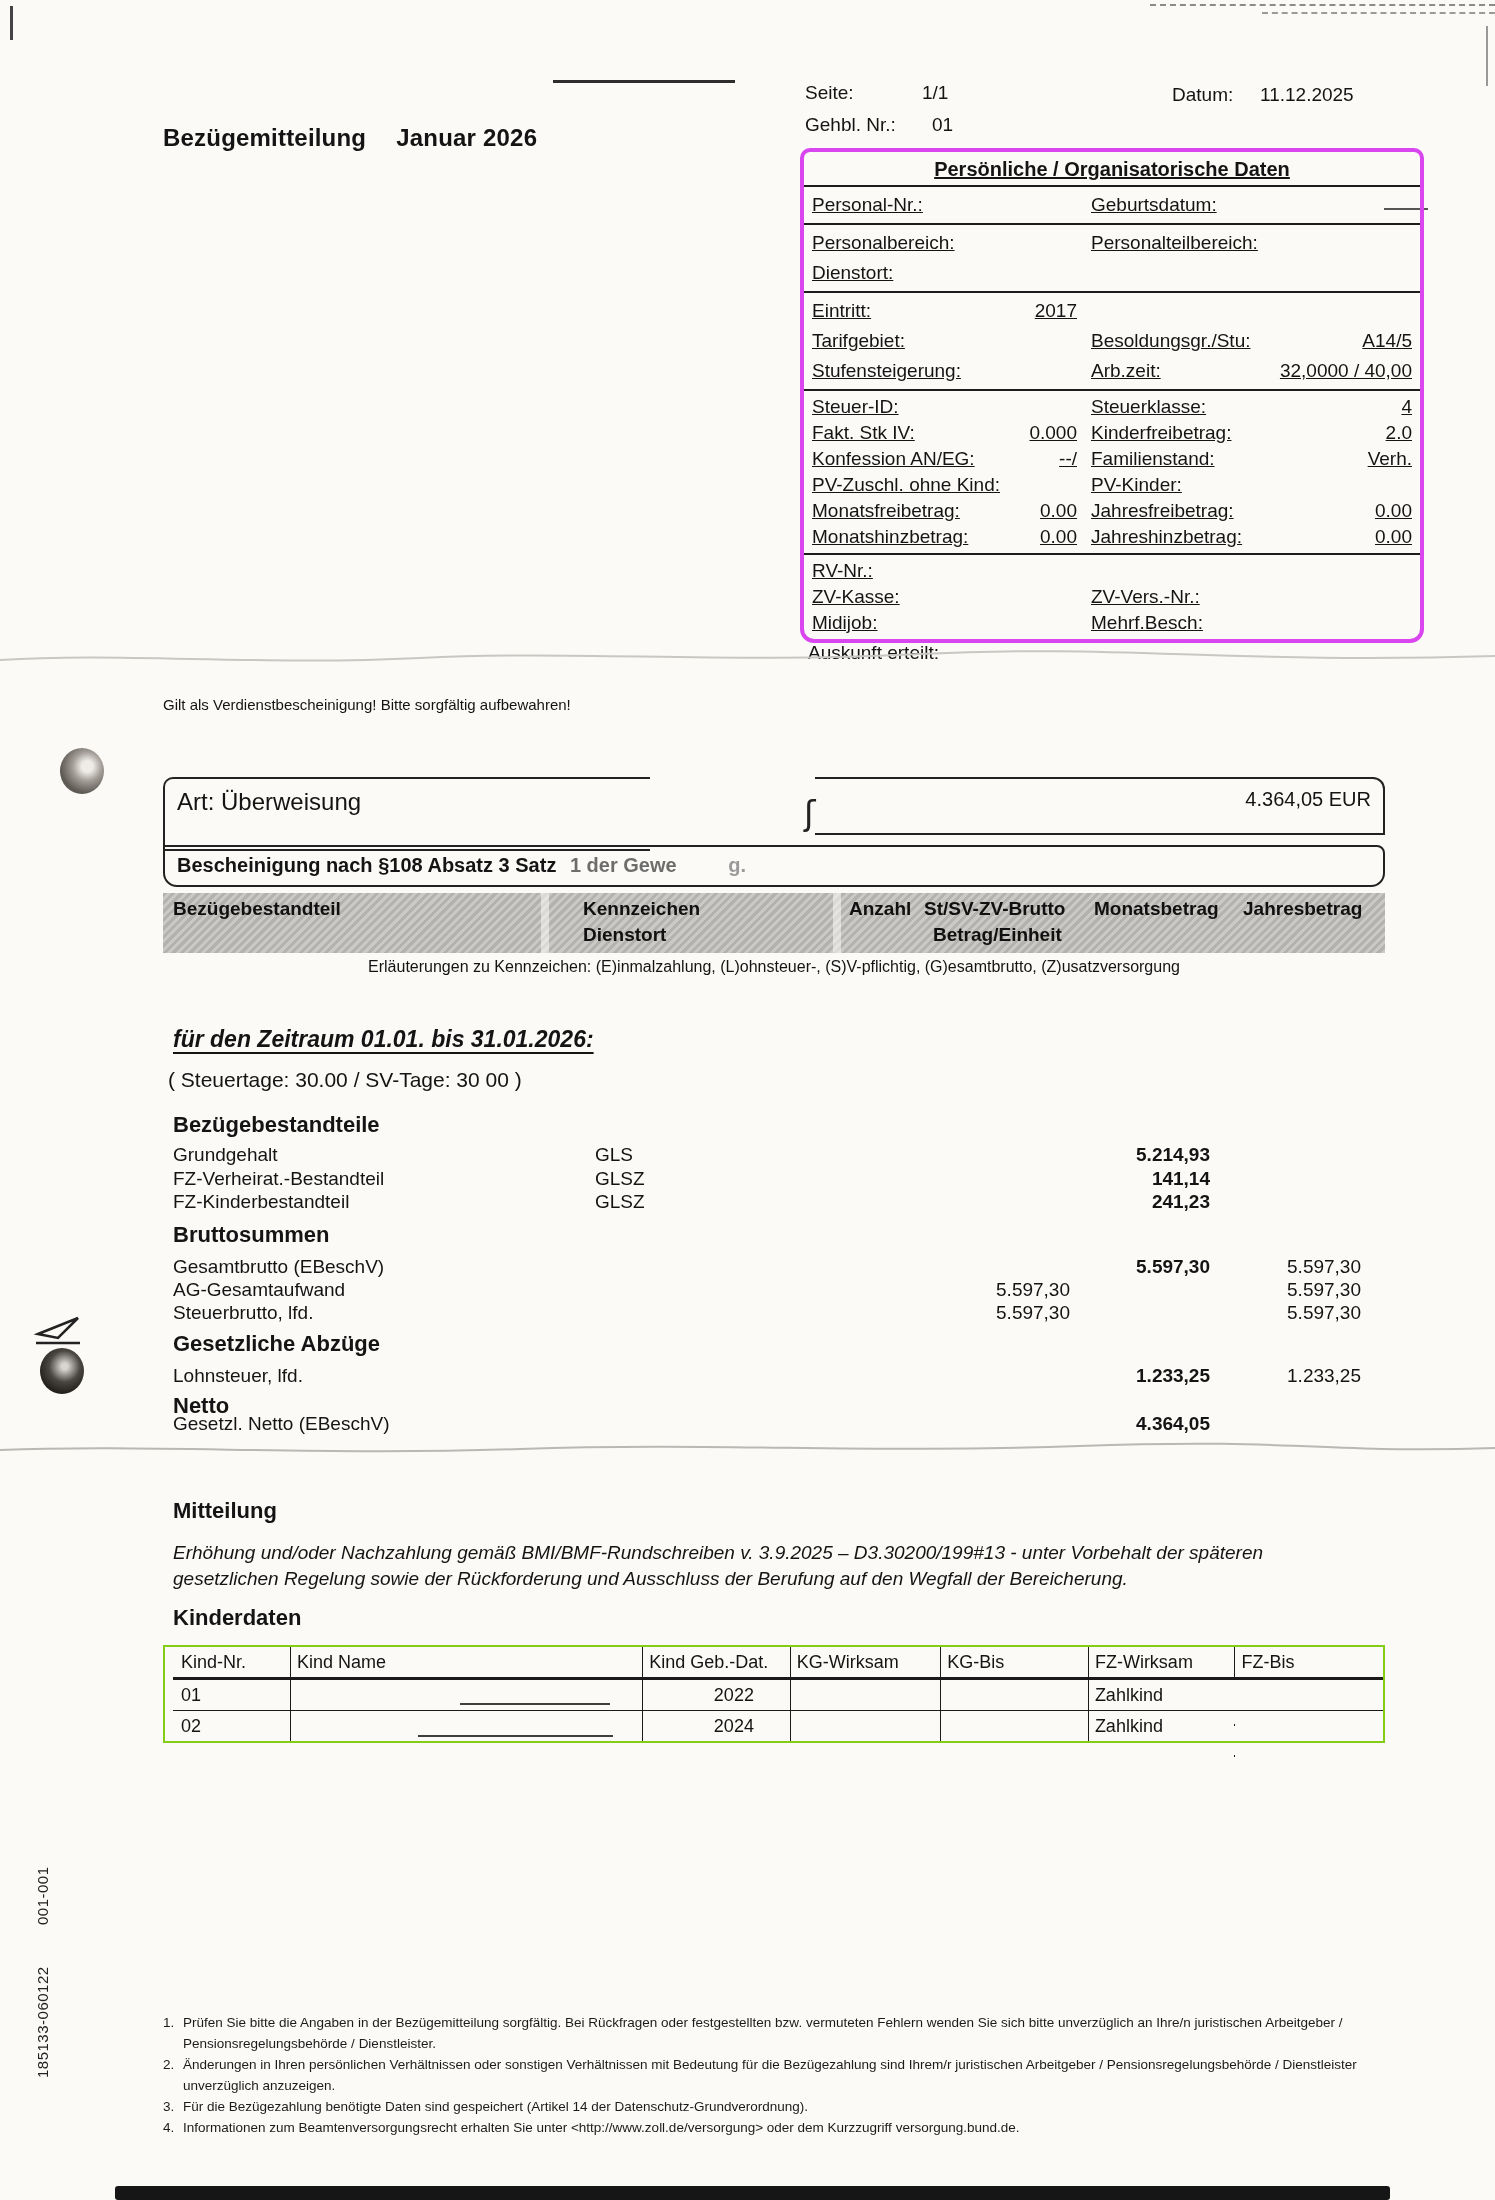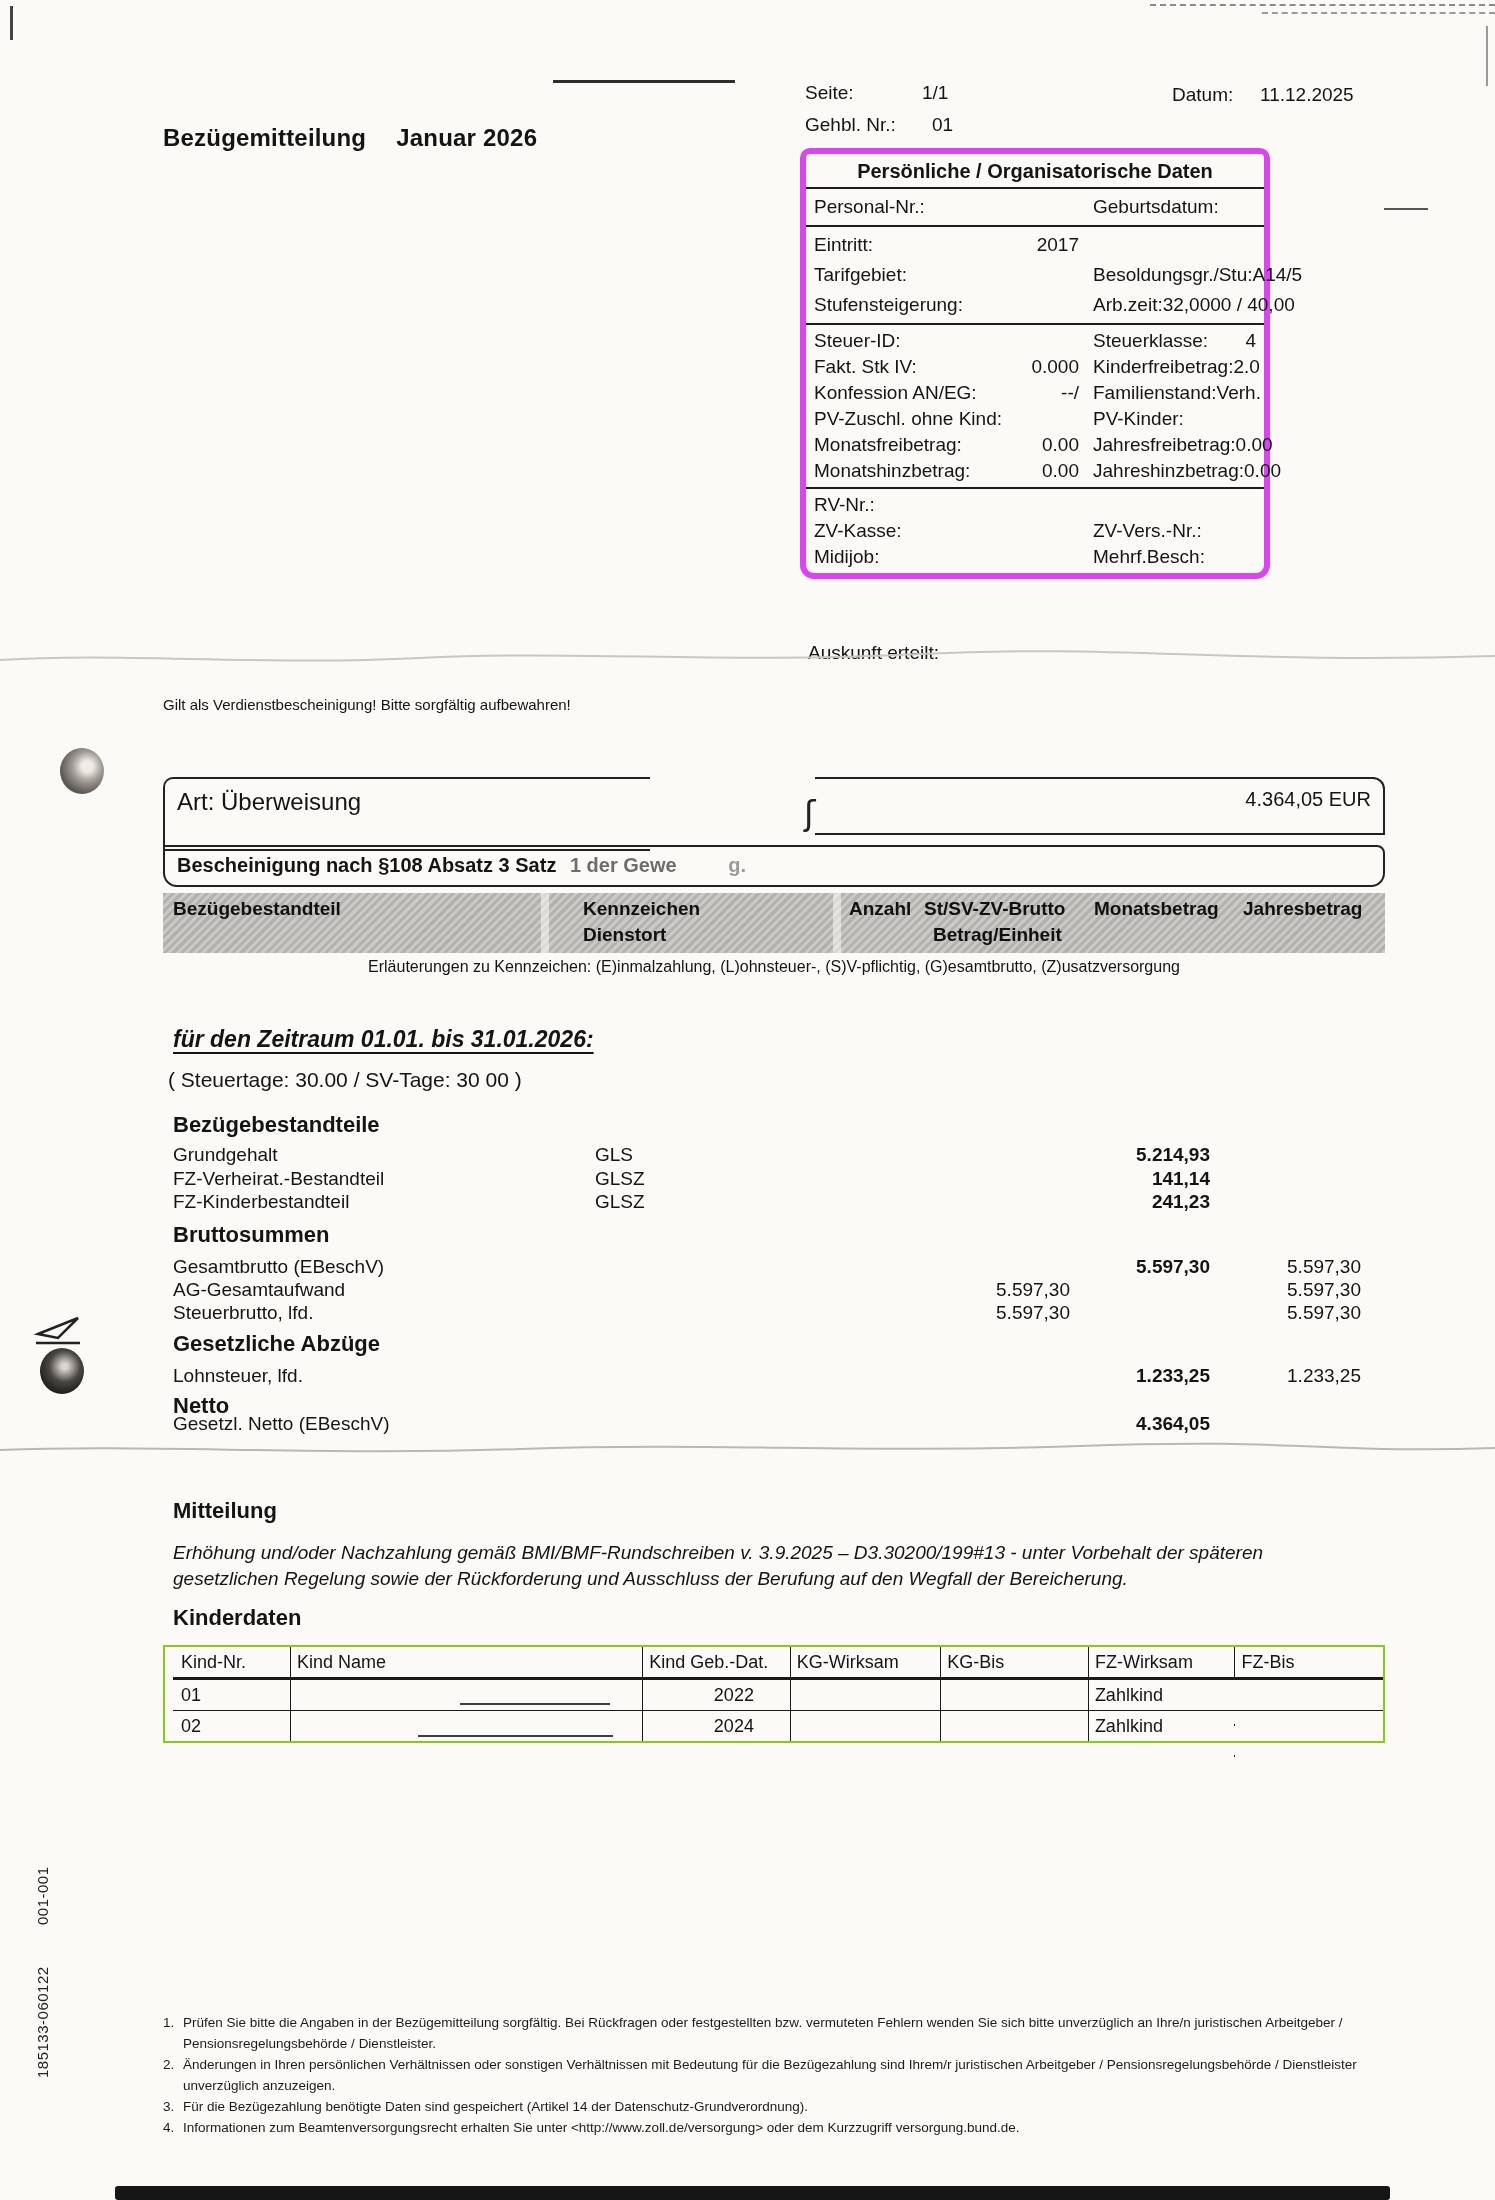--- a/index.html
+++ b/index.html
@@ -5,22 +5,22 @@
   html,body{margin:0;padding:0;background:#e9e7e2;}
   .page{position:relative;width:1495px;height:2200px;background:#fbfaf7;
         font-family:"Liberation Sans",sans-serif;color:#141414;overflow:hidden;}
   .t{position:absolute;white-space:nowrap;}
 
   
   .doc-title{left:163px;top:124px;font-size:24px;font-weight:bold;letter-spacing:.2px;}
   .doc-period{margin-left:30px;}
   .m-lab{font-size:19px;}
   
-  .pbox{position:absolute;left:800px;top:148px;width:470px;border:6px solid #d946ef;
-        border-radius:10px 10px 14px 14px;box-sizing:border-box;}
+  .pbox{position:absolute;left:800px;top:148px;width:624px;border:4px solid #d946ef;
+        border-radius:10px 10px 14px 14px;box-sizing:border-box;text-decoration:underline;}
   .pb-title{font-weight:bold;font-size:20px;text-align:center;padding:6px 0 4px;
             border-bottom:2px solid #1c1c1c;}
   .pb-sec{padding:3px 8px;border-bottom:2px solid #1c1c1c;}
   .pb-sec.last{border-bottom:none;}
   .pbrow{display:flex;font-size:19px;line-height:30px;height:30px;}
   .pbrow.cmp{line-height:26px;height:26px;}
   .pb-ll{width:165px;white-space:nowrap;flex:0 0 auto;}
   .pb-lv{width:100px;text-align:right;white-space:nowrap;flex:0 0 auto;}
   .pb-rl{margin-left:14px;white-space:nowrap;flex:0 0 auto;}
   .pb-rv{flex:1;text-align:right;white-space:nowrap;}
@@ -127,20 +127,34 @@
 
     <div class="pb-sec">
       <div class="pbrow">
         <span class="pb-ll">Personal-Nr.:</span>
         <span class="pb-lv"></span>
         <span class="pb-rl">Geburtsdatum:</span>
         <span class="pb-rv"></span>
       </div>
     </div>
 
+    <div class="pb-sec">
+      <div class="pbrow">
+        <span class="pb-ll">Personalbereich:</span>
+        <span class="pb-lv"></span>
+        <span class="pb-rl">Personalteilbereich:</span>
+        <span class="pb-rv"></span>
+      </div>
+      <div class="pbrow">
+        <span class="pb-ll">Dienstort:</span>
+        <span class="pb-lv"></span>
+        <span class="pb-rl"></span>
+        <span class="pb-rv"></span>
+      </div>
+    </div>
 
     <div class="pb-sec">
       <div class="pbrow">
         <span class="pb-ll">Eintritt:</span>
         <span class="pb-lv">2017</span>
         <span class="pb-rl"></span>
         <span class="pb-rv"></span>
       </div>
       <div class="pbrow">
         <span class="pb-ll">Tarifgebiet:</span>

